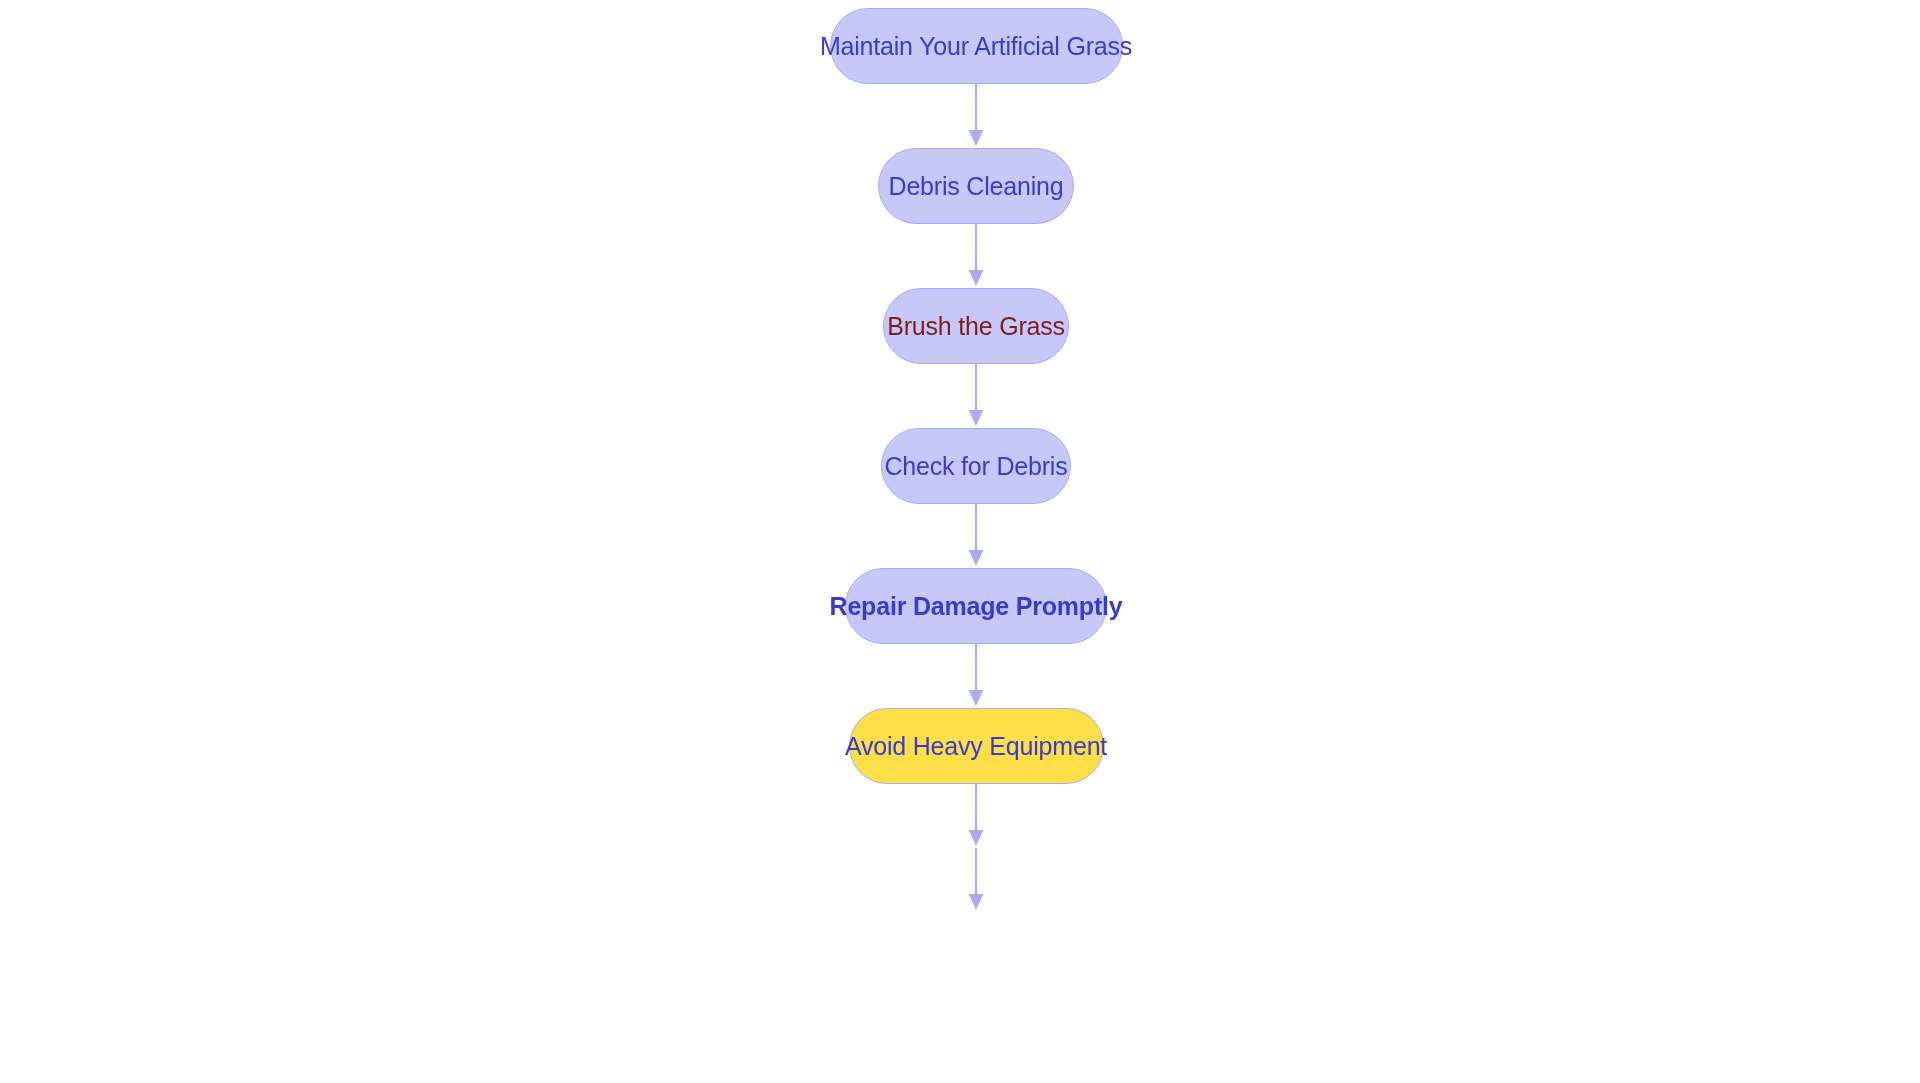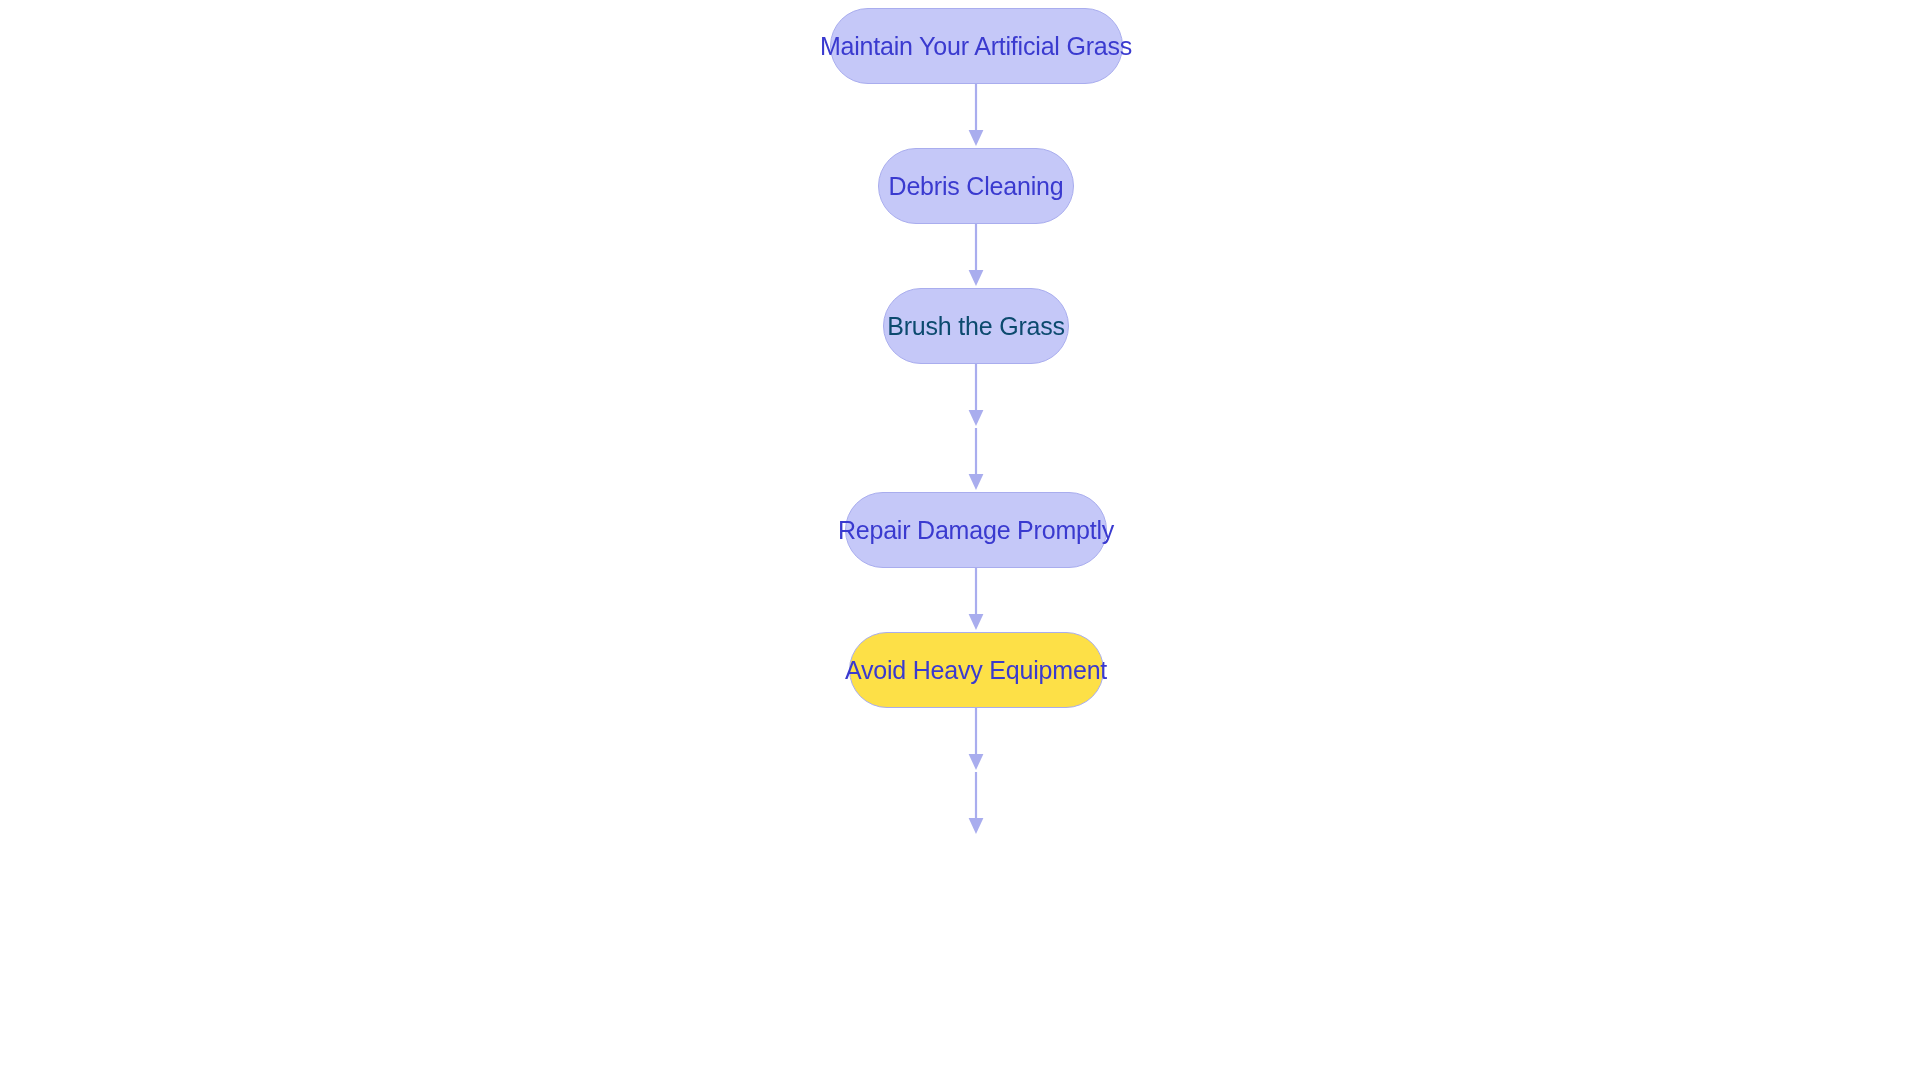--- a/index.html
+++ b/index.html
@@ -76,36 +76,39 @@
 
     <div class="flow-node" style="width: 196px; background: rgb(197, 200, 248); border-color: rgb(169, 173, 238); color: rgb(58, 58, 207);">
       <span>Debris Cleaning</span>
     </div>
 
     <svg class="flow-connector" viewBox="0 0 24 64">
       <line x1="12" y1="0" x2="12" y2="48" stroke="#A9ADEE" stroke-width="2.2"></line>
       <polygon points="12,62 4.6,46 19.4,46" fill="#A9ADEE"></polygon>
     </svg>
 
-    <div class="flow-node" style="width: 186px; background: rgb(197, 200, 248); border-color: rgb(169, 173, 238); color: #0c4a6e;">
+    <div class="flow-node" style="width: 186px; background: rgb(197, 200, 248); border-color: rgb(169, 173, 238); color: #7f1d1d;">
       <span>Brush the Grass</span>
     </div>
 
     <svg class="flow-connector" viewBox="0 0 24 64">
       <line x1="12" y1="0" x2="12" y2="48" stroke="#A9ADEE" stroke-width="2.2"></line>
       <polygon points="12,62 4.6,46 19.4,46" fill="#A9ADEE"></polygon>
     </svg>
 
+    <div class="flow-node" style="width: 190px; background: rgb(197, 200, 248); border-color: rgb(169, 173, 238); color: rgb(58, 58, 207);">
+      <span>Check for Debris</span>
+    </div>
 
     <svg class="flow-connector" viewBox="0 0 24 64">
       <line x1="12" y1="0" x2="12" y2="48" stroke="#A9ADEE" stroke-width="2.2"></line>
       <polygon points="12,62 4.6,46 19.4,46" fill="#A9ADEE"></polygon>
     </svg>
 
-    <div class="flow-node" style="width: 262px; background: rgb(197, 200, 248); border-color: rgb(169, 173, 238); color: rgb(58, 58, 207);">
+    <div class="flow-node" style="width: 262px; background: rgb(197, 200, 248); border-color: rgb(169, 173, 238); color: rgb(58, 58, 207); font-weight: bold;">
       <span>Repair Damage Promptly</span>
     </div>
 
     <svg class="flow-connector" viewBox="0 0 24 64">
       <line x1="12" y1="0" x2="12" y2="48" stroke="#A9ADEE" stroke-width="2.2"></line>
       <polygon points="12,62 4.6,46 19.4,46" fill="#A9ADEE"></polygon>
     </svg>
 
     <div class="flow-node" style="width: 255px; background: #fde047; border-color: rgb(169, 173, 238); color: rgb(58, 58, 207);">
       <span>Avoid Heavy Equipment</span>

